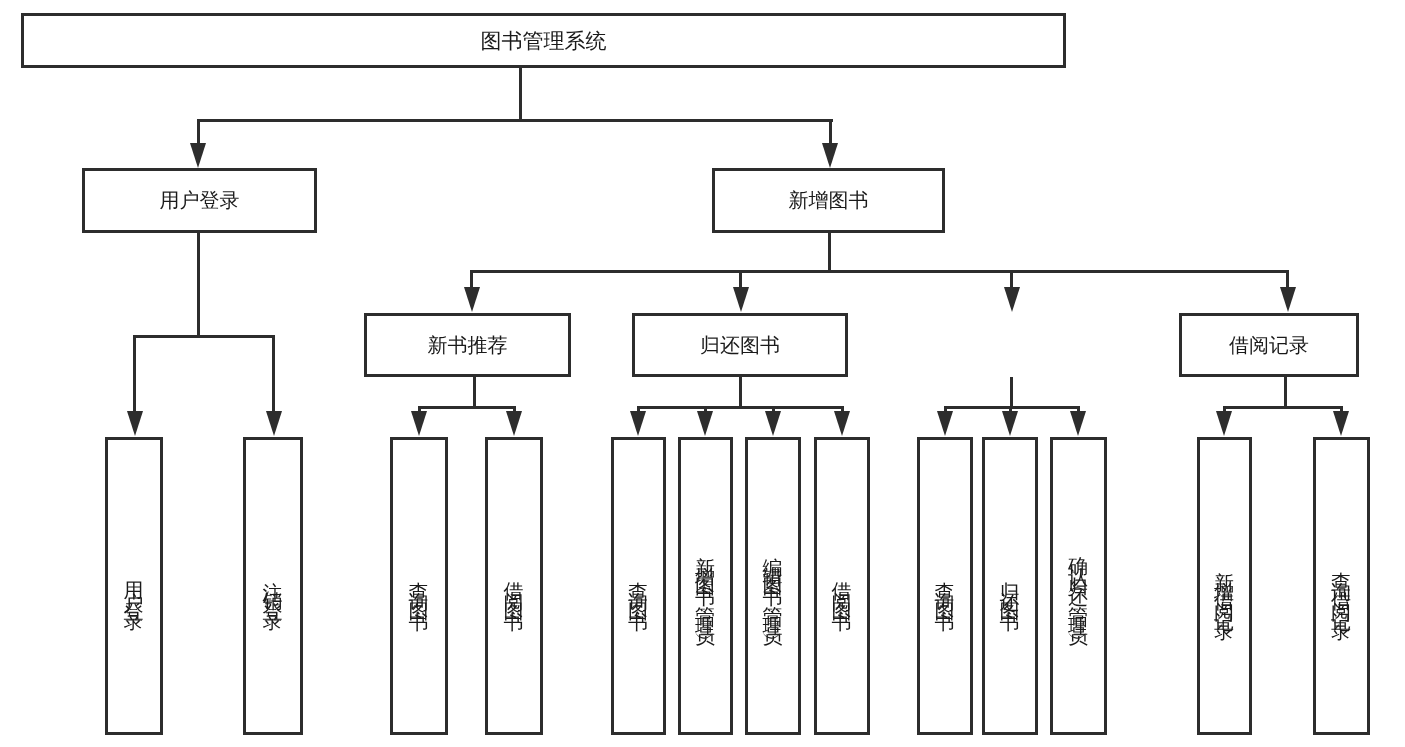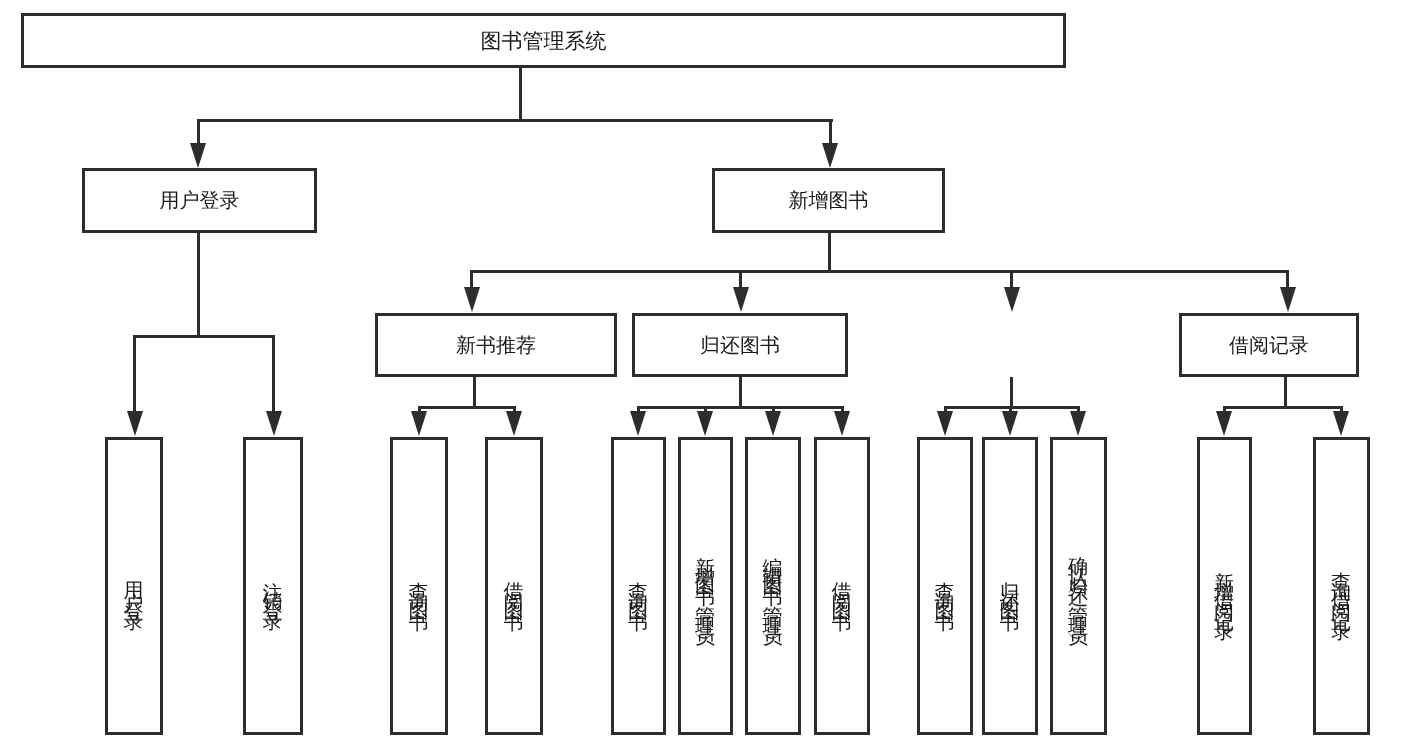--- a/index.html
+++ b/index.html
@@ -98,21 +98,21 @@
   </div>
 
   <div class="box hbox" style="left:82px;top:168px;width:235px;height:65px">
     <span>用户登录</span>
   </div>
 
   <div class="box hbox" style="left:712px;top:168px;width:233px;height:65px">
     <span>新增图书</span>
   </div>
 
-  <div class="box hbox" style="left:375px;top:313px;width:242px;height:64px">
+  <div class="box hbox" style="left:364px;top:313px;width:207px;height:64px">
     <span>新书推荐</span>
   </div>
 
   <div class="box hbox" style="left:632px;top:313px;width:216px;height:64px">
     <span>归还图书</span>
   </div>
 
 
   <div class="box hbox" style="left:1179px;top:313px;width:180px;height:64px">
     <span>借阅记录</span>

